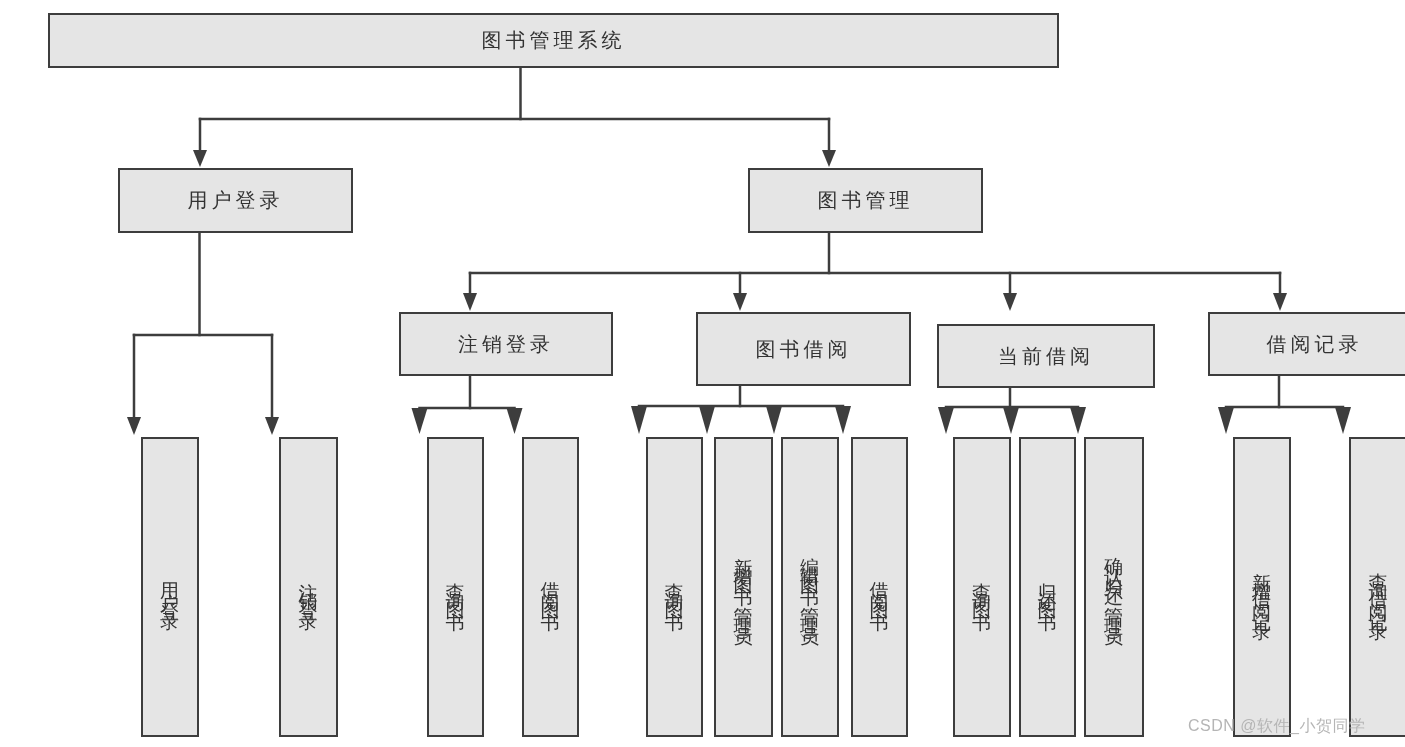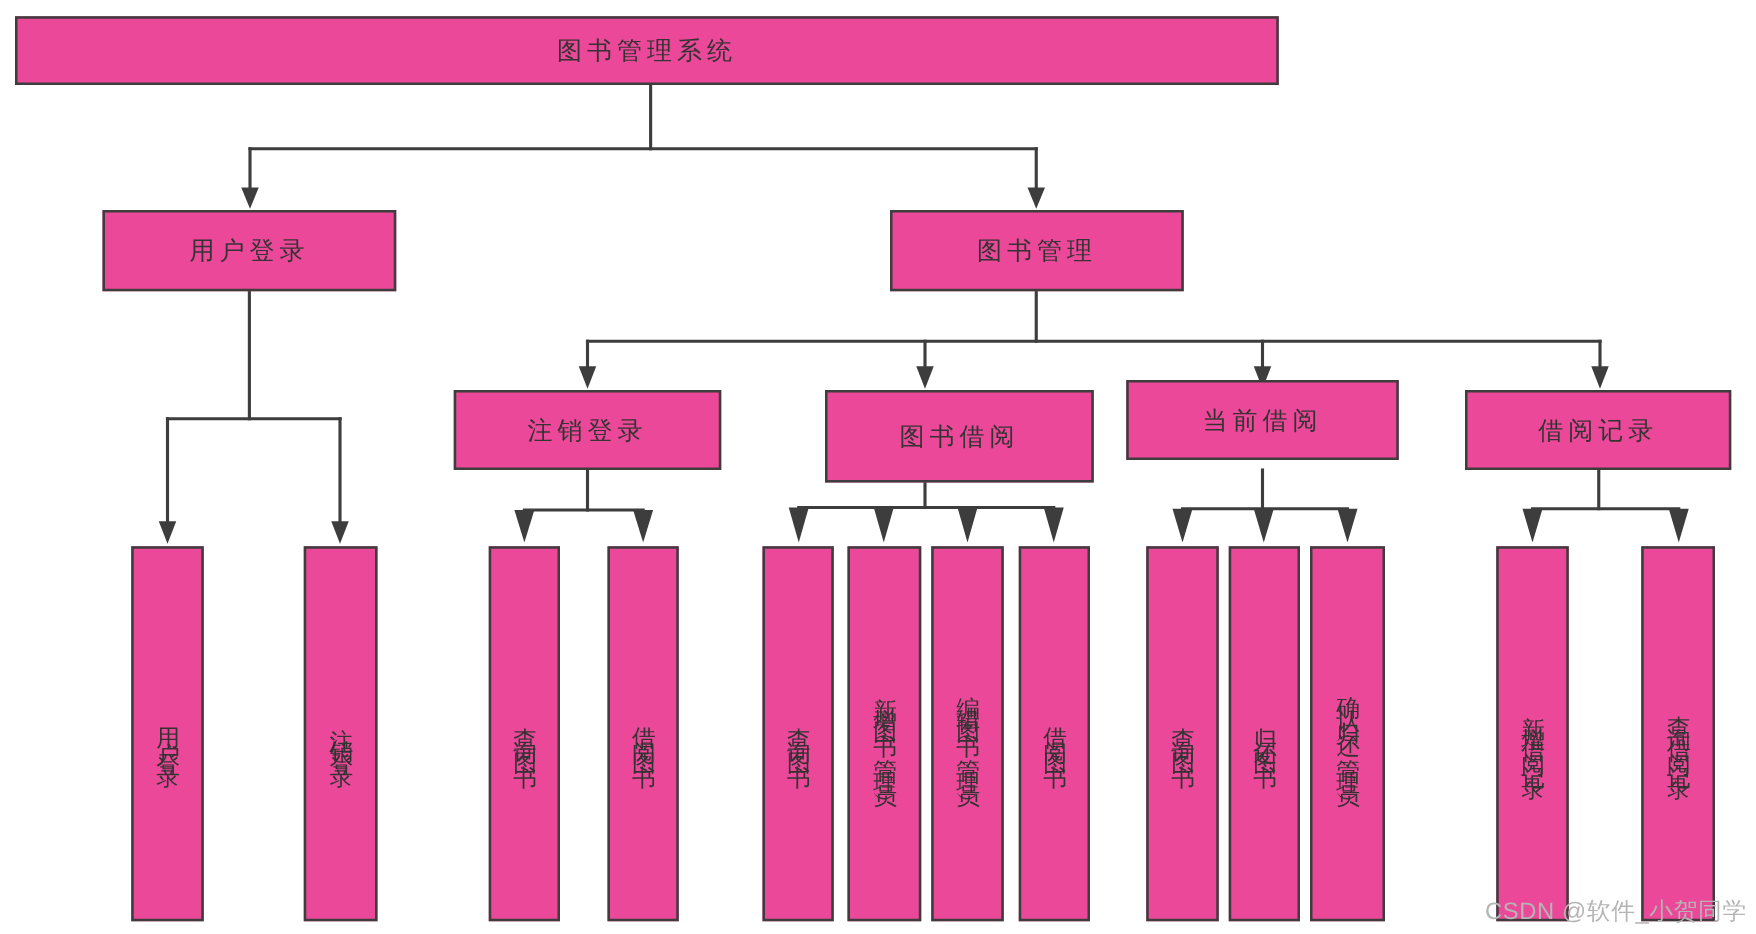--- a/index.html
+++ b/index.html
@@ -27,25 +27,26 @@
     stroke-linecap: square;
   }
   svg.connectors polygon {
     fill: #3d3d3d;
     stroke: none;
   }
   .node {
     position: absolute;
     box-sizing: border-box;
     border: 2.5px solid #3d3d3d;
-    background: #ec4899;
+    background: #e5e5e5;
     display: flex;
     align-items: center;
     justify-content: center;
     color: #333333;
+    margin-left: 36px;
   }
   .node .hlabel {
     font-size: 20px;
     letter-spacing: 4px;
     white-space: nowrap;
     color: #333333;
   }
   .node.leaf {
     top: 437px;
     height: 300px;
@@ -56,21 +57,21 @@
     font-size: 19px;
     letter-spacing: 10px;
     color: #333333;
     line-height: 1;
     white-space: nowrap;
   }
   .watermark {
     position: absolute;
     left: 1188px;
     top: 716px;
-    font-size: 19px;
+    font-size: 16px;
     letter-spacing: 0.5px;
     color: #b5b5b5;
     white-space: nowrap;
     z-index: 5;
   }
 </style>
 </head>
 <body>
 
 <div class="stage">
@@ -150,21 +151,21 @@
   <div class="node" style="left:712px; top:168px; width:235px; height:65px;align-items:center;">
     <span class="hlabel">图书管理</span>
   </div>
 
   <div class="node" style="left:363px; top:312px; width:214px; height:64px;">
     <span class="hlabel">注销登录</span>
   </div>
   <div class="node" style="left:660px; top:312px; width:215px; height:74px;">
     <span class="hlabel">图书借阅</span>
   </div>
-  <div class="node" style="left:901px; top:304px; width:218px; height:64px;">
+  <div class="node" style="left:901px; top:324px; width:218px; height:64px;">
     <span class="hlabel">当前借阅</span>
   </div>
   <div class="node" style="left:1172px; top:312px; width:213px; height:64px;">
     <span class="hlabel">借阅记录</span>
   </div>
 
   <div class="node leaf" style="left:105px; width:58px;">
     <span class="vlabel">用户登录</span>
   </div>
   <div class="node leaf" style="left:243px; width:59px;">

